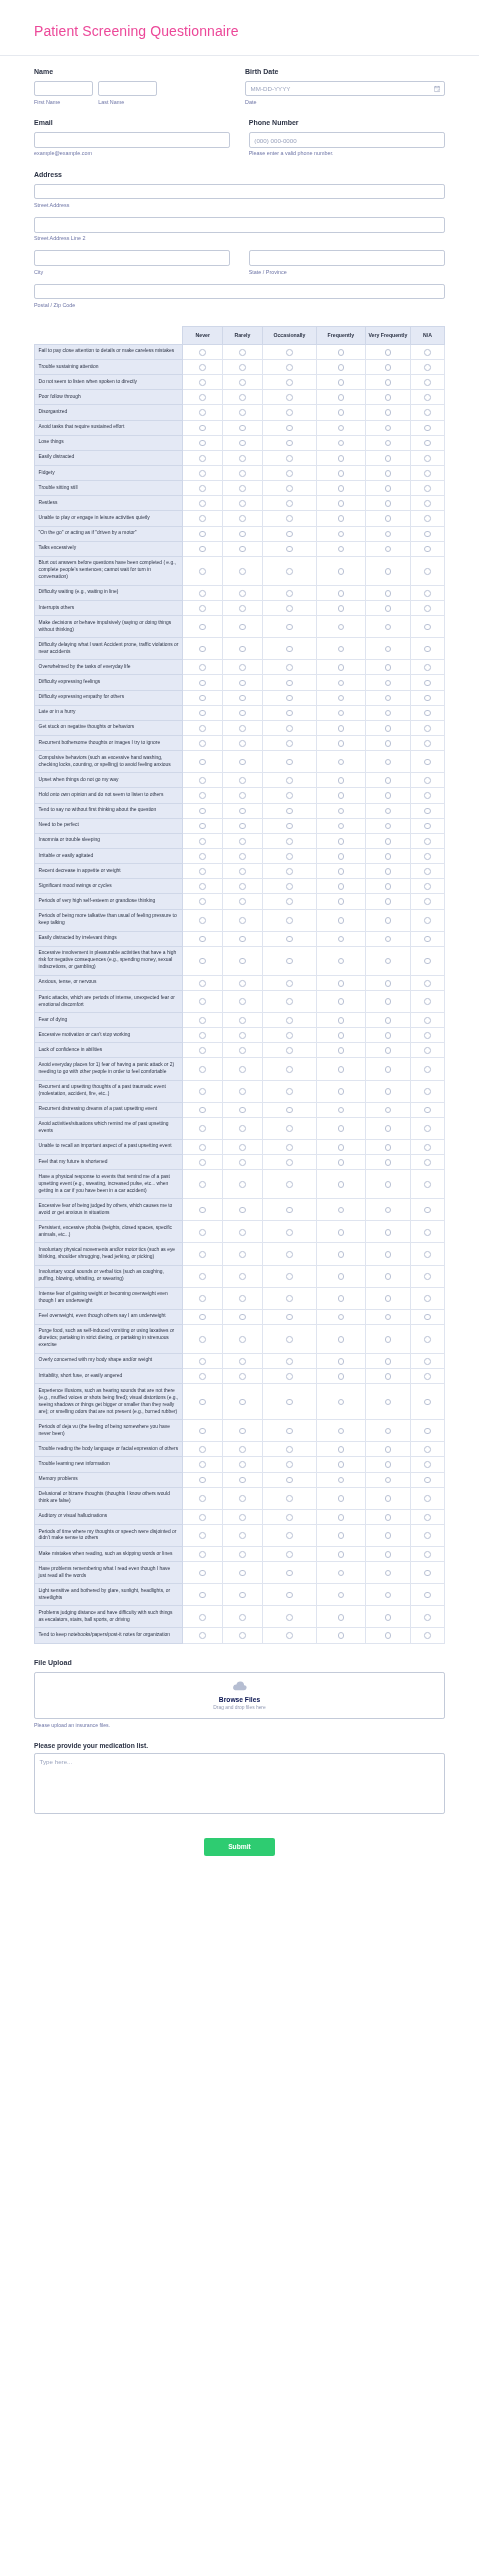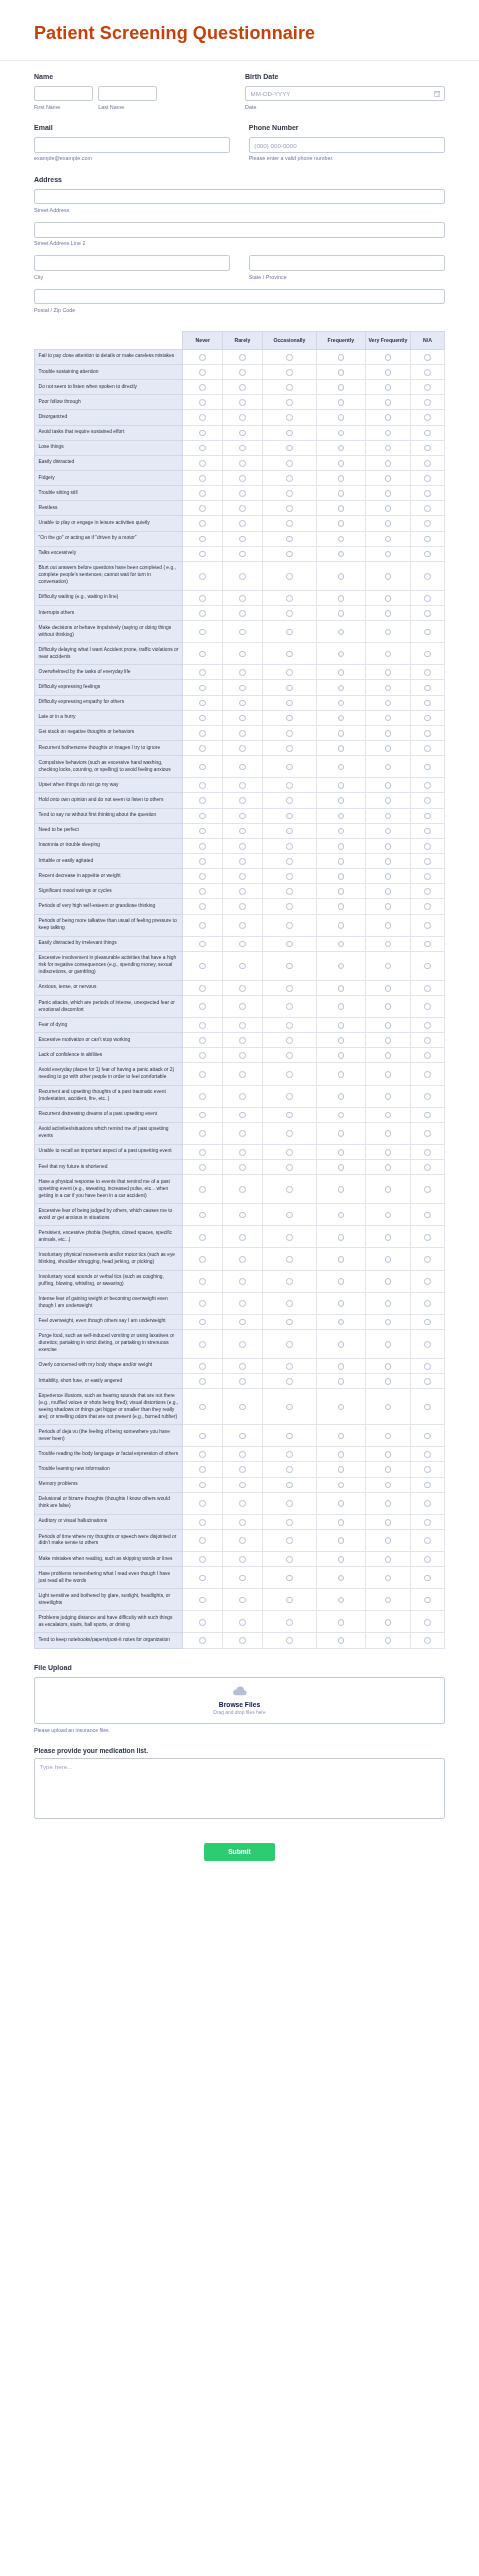--- a/index.html
+++ b/index.html
@@ -12,23 +12,23 @@
     -webkit-font-smoothing: antialiased;
   }
   .page { width: 479px; padding: 0; }
 
   
   .form-header {
     padding: 23px 34px 15.5px 34px;
     border-bottom: 0.5px solid #e6e9ef;
   }
   .form-title {
-    font-size: 18px;
-    font-weight: bold;
-    color: #c2410c;
+    font-size: 14px;
+    font-weight: normal;
+    color: #ec4899;
     letter-spacing: 0.1px;
     margin: 0;
   }
 
   
   .form-body { padding: 12.4px 34px 0 34px; }
 
   .row { display: flex; gap: 18.5px; margin-bottom: 13.4px; }
   .col { display: flex; flex-direction: column; }
   .col-half { width: 200px; }

